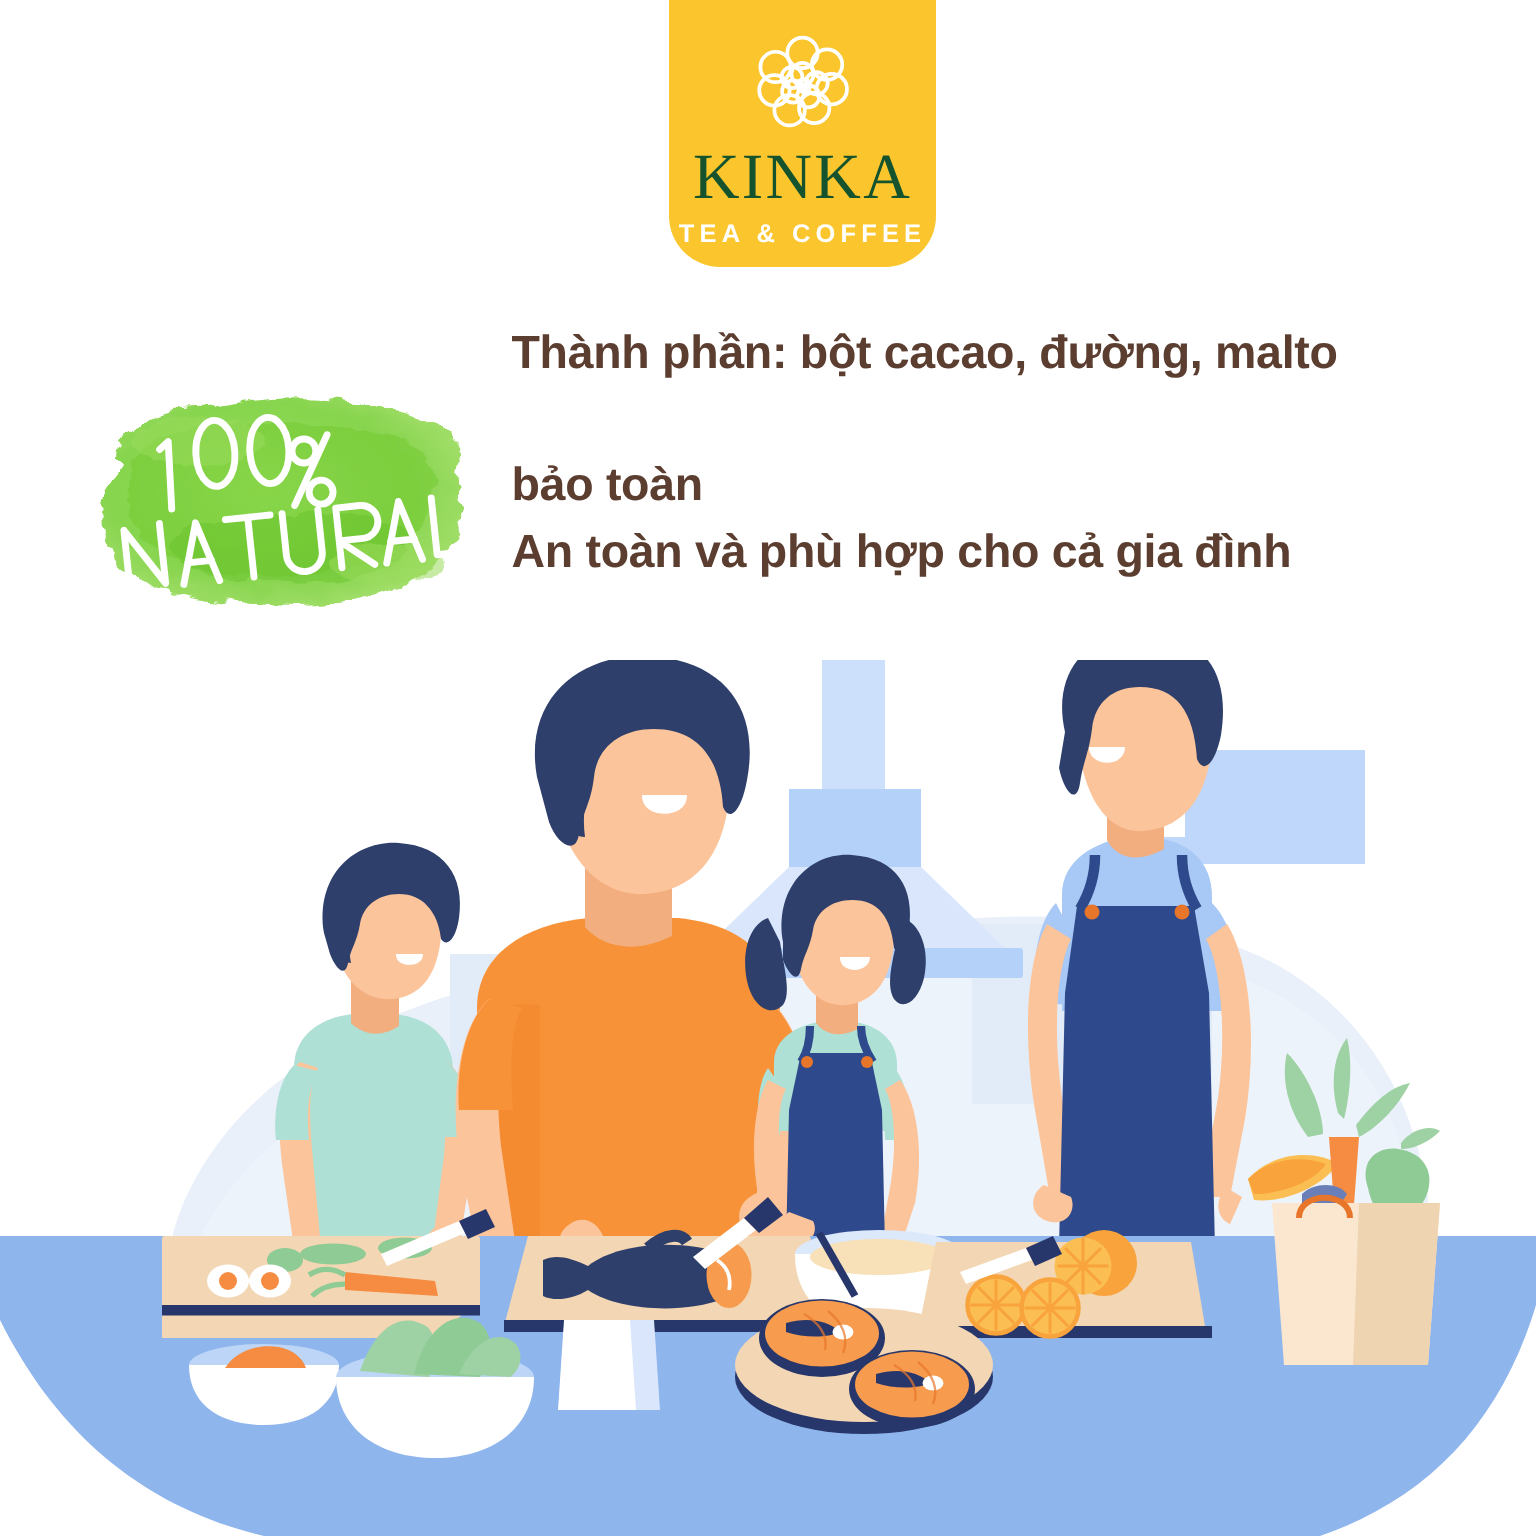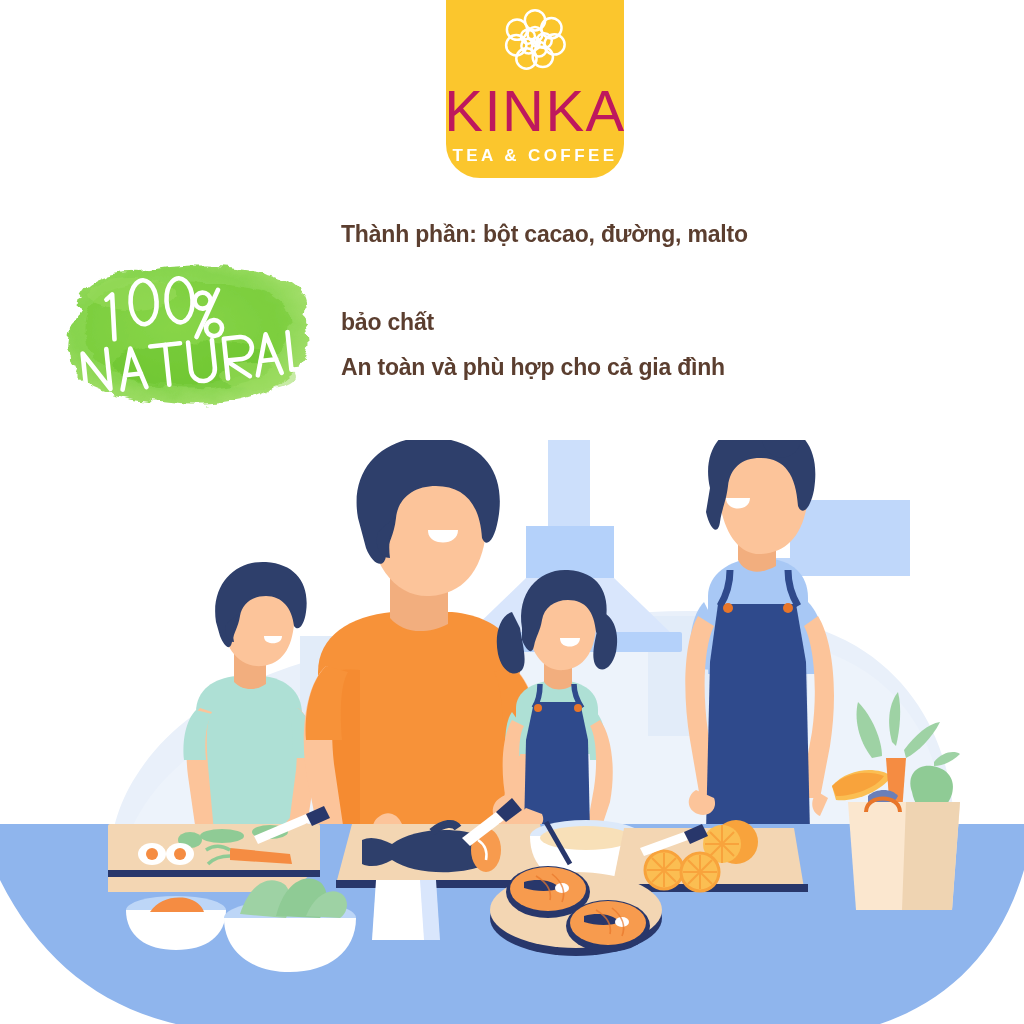--- a/index.html
+++ b/index.html
@@ -17,34 +17,34 @@
   .logo-badge{
     position:absolute;left:446px;top:-30px;width:178px;height:208px;
     background:#FBC62D;
     border-radius:0 0 34px 34px;
     display:flex;flex-direction:column;align-items:center;
     justify-content:flex-end;
     padding-bottom:14px;box-sizing:border-box;
   }
   .logo-mark{width:78px;height:78px;margin-bottom:4px;}
   .logo-word{
-    color:#be185d;font-family:Liberation Sans, sans-serif;
-    font-size:58px;letter-spacing:1.5px;line-height:1;
+    color:#14532d;font-family:Liberation Serif, serif;
+    font-size:43px;letter-spacing:1.5px;line-height:1;
     font-weight:400;
   }
   .logo-sub{
     color:#ffffff;font-size:17px;letter-spacing:3.4px;
     margin-top:7px;line-height:1;font-weight:700;
   }
 
   
   .copy{
     position:absolute;left:341px;top:212px;width:676px;
     color:#5B3E2F;
-    font-size:23px;
+    font-size:31px;
     line-height:45px;
     font-weight:600;
     letter-spacing:-0.2px;
   }
   .copy p{margin:0;}
   .copy .gap{height:43px;}
 
   
   .natural{
     position:absolute;left:62px;top:252px;width:252px;height:168px;
@@ -134,21 +134,21 @@
           <path d="M210,6 L210,44 L232,44"></path>
         </g>
       </g>
     </svg>
     
   </div>
 
   <div class="copy">
     <p>Thành phần: bột cacao, đường, malto</p>
     <div class="gap"></div>
-    <p>bảo chất</p>
+    <p>bảo toàn</p>
     <p>An toàn và phù hợp cho cả gia đình</p>
   </div>
 
   <div class="illus">
   <svg viewBox="0 0 1024 584" width="1024" height="584">
 
     <path d="M198,584 C120,520 78,420 140,330 C200,240 330,206 470,190
              C610,174 760,150 856,206 C950,262 972,380 940,470
              C918,530 880,566 840,584 Z" fill="#E9F0FA"></path>
     <path d="M150,584 C110,500 96,410 168,336 C240,262 370,226 500,210

